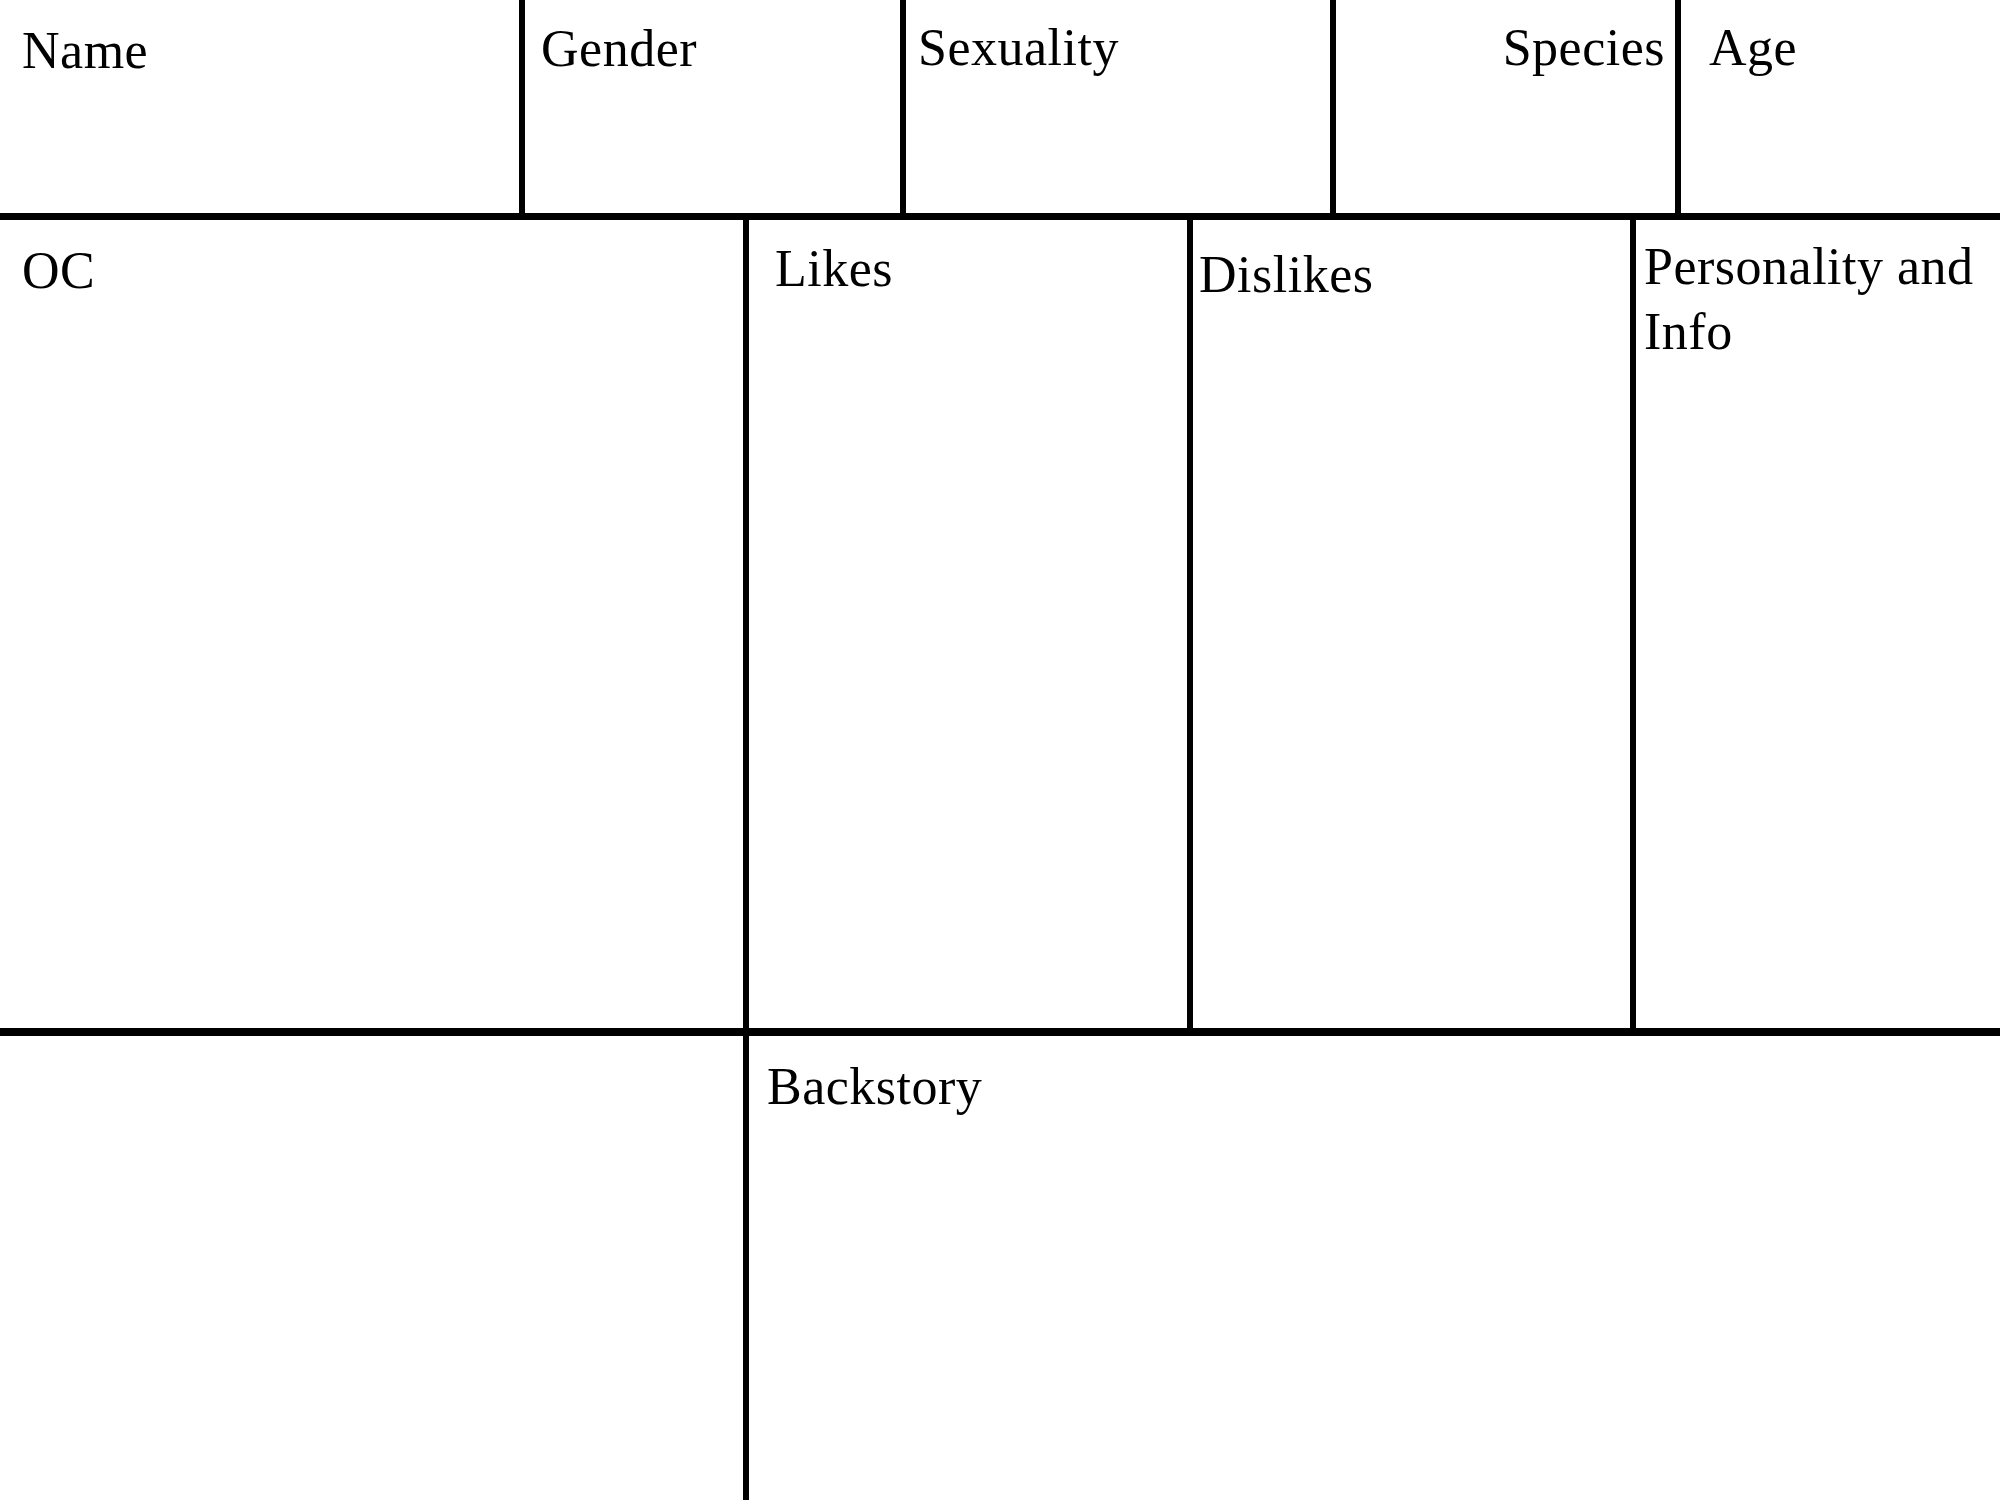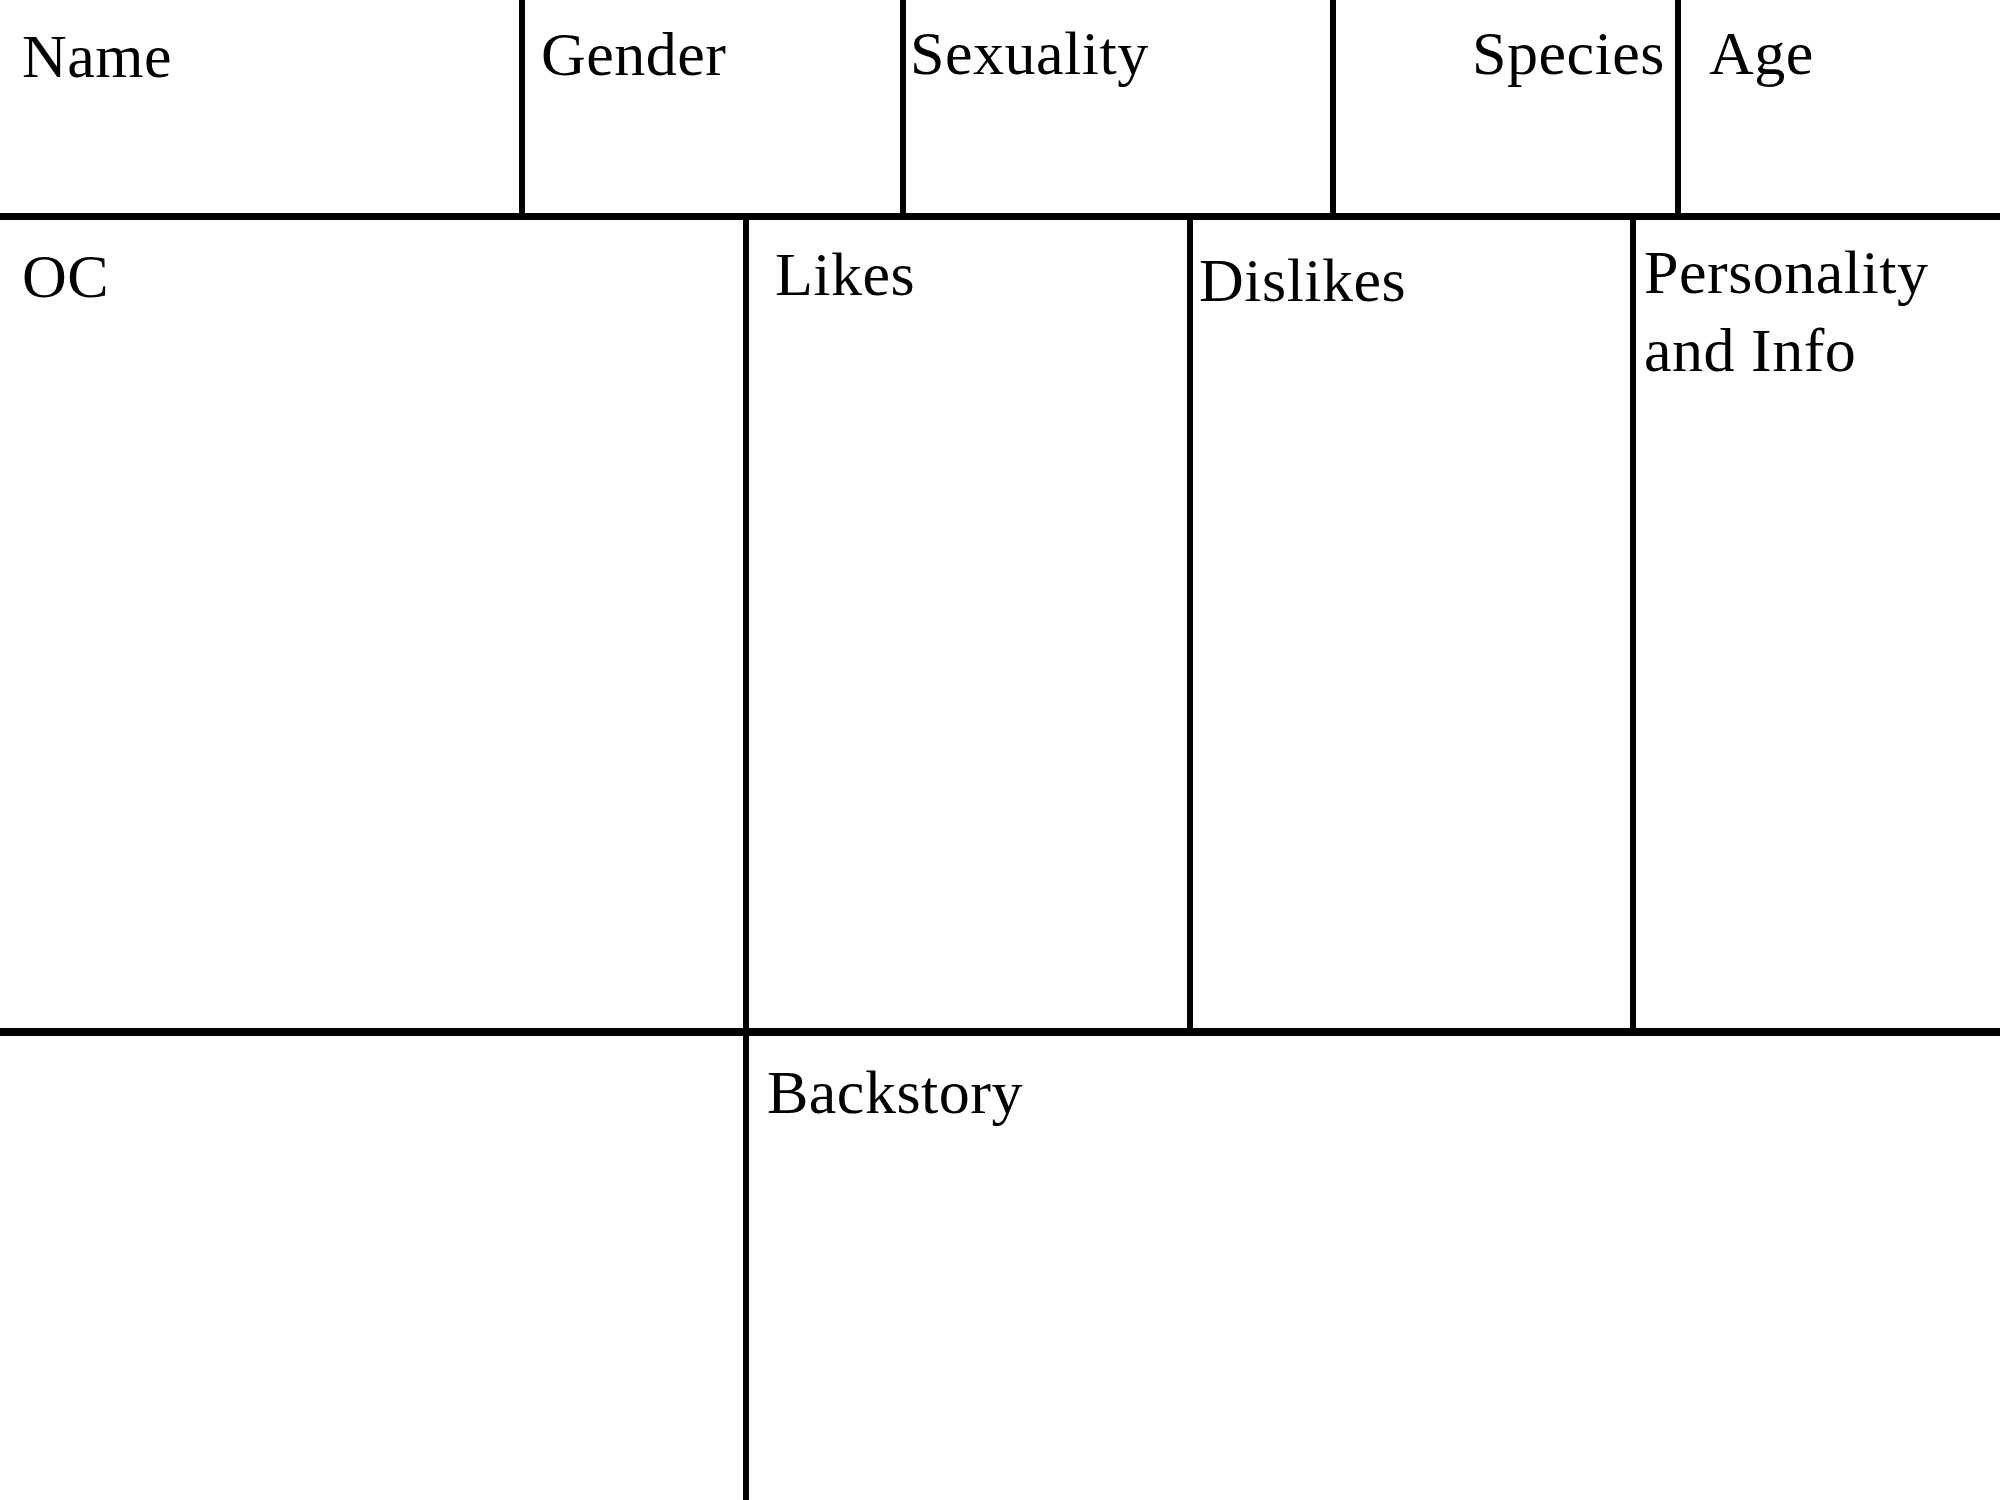--- a/index.html
+++ b/index.html
@@ -15,42 +15,42 @@
     font-family: "Liberation Serif", "DejaVu Serif", serif;
     color: #000000;
     overflow: hidden;
   }
   .cell {
     position: absolute;
     box-sizing: border-box;
   }
   .label {
     display: block;
-    font-size: 62px;
+    font-size: 52px;
     line-height: 1.25;
     color: #000000;
     letter-spacing: 0.5px;
     white-space: normal;
   }
   .hline {
     position: absolute;
     left: 0;
     width: 2000px;
     height: 7px;
     background: #000000;
   }
   .vline {
     position: absolute;
     width: 6px;
     background: #000000;
   }
   
   .cell-name        { left: 0;    top: 0;    width: 519px;  height: 213px; padding: 18px 10px 0 22px; }
   .cell-gender      { left: 525px; top: 0;   width: 375px;  height: 213px; padding: 16px 10px 0 16px; }
-  .cell-sexuality   { left: 906px; top: 0;   width: 424px;  height: 274px; padding: 15px 10px 0 4px; }
+  .cell-sexuality   { left: 906px; top: 0;   width: 424px;  height: 274px; padding: 15px 10px 0 12px; }
   .cell-species     { left: 1336px; top: 0;  width: 339px;  height: 213px; padding: 15px 10px 0 12px; text-align: right; }
   .cell-age         { left: 1681px; top: 0;  width: 319px;  height: 213px; padding: 15px 10px 0 28px; }
   
   .cell-oc          { left: 0;     top: 220px; width: 743px;  height: 808px; padding: 18px 10px 0 22px; }
   .cell-likes       { left: 749px; top: 220px; width: 438px;  height: 788px; padding: 16px 10px 0 26px; }
   .cell-dislikes    { left: 1193px; top: 228px; width: 437px; height: 808px; padding: 14px 10px 0 6px; }
   .cell-personality { left: 1636px; top: 220px; width: 364px; height: 808px; padding: 14px 6px 0 8px; }
   
   .cell-extra       { left: 0;     top: 1036px; width: 743px;  height: 464px; padding: 24px 10px 0 28px; }
   .cell-backstory   { left: 749px; top: 1036px; width: 1117px; height: 464px; padding: 18px 10px 0 18px; }

